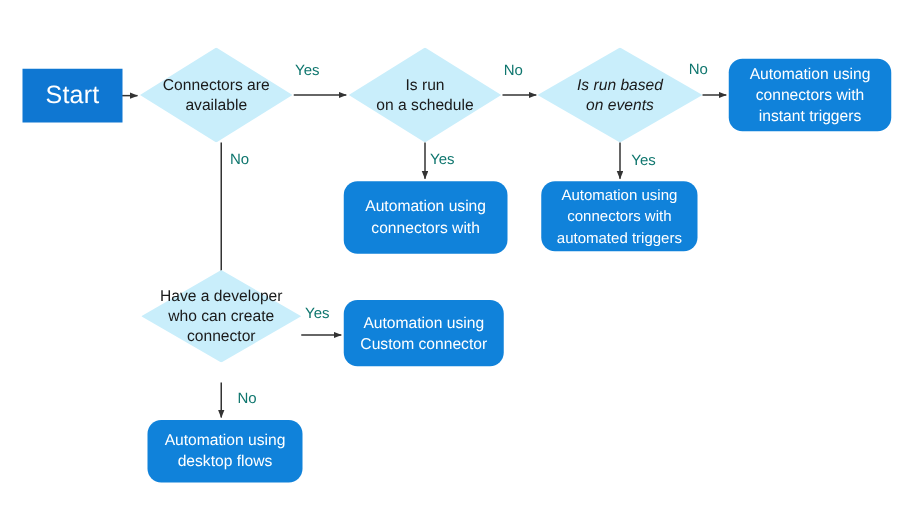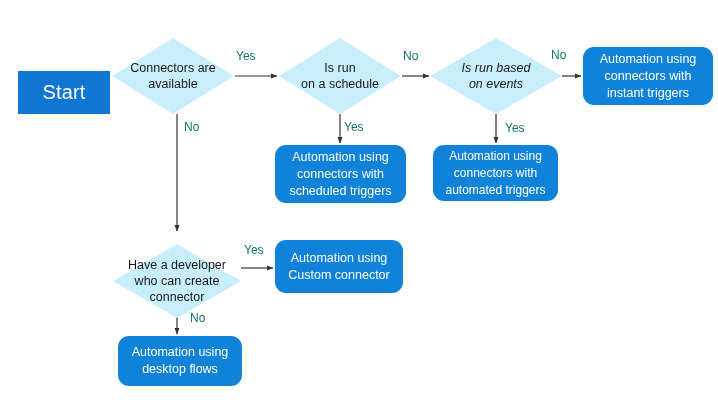--- a/index.html
+++ b/index.html
@@ -133,21 +133,21 @@
     <g>
       <line x1="241" y1="268" x2="273" y2="268" stroke="#333333" stroke-width="1.2" marker-end="url(#arrowhead)"></line>
     </g>
 
      desktop flows --&gt;
     <g>
       <line x1="177" y1="306" x2="177" y2="334" stroke="#333333" stroke-width="1.2" marker-end="url(#arrowhead)"></line>
     </g>
   </svg>
 
-  <div class="node start-node" style="left:18px; top:55px; width:92px; height:43px;margin-top:16px;">
+  <div class="node start-node" style="left:18px; top:55px; width:80px; height:43px;">
     <span>Start</span>
   </div>
 
   <div class="node decision-node" style="left:112px; top:38px; width:122px; height:76px;">
     <span class="diamond-bg"></span>
     <span class="decision-label">
       <span>Connectors  are</span><br>
       <span>available</span>
     </span>
   </div>
@@ -173,33 +173,32 @@
       <span>Automation  using</span><br>
       <span>connectors  with</span><br>
       <span>instant  triggers</span>
     </span>
   </div>
 
   <div class="node process-node" style="left:275px; top:145px; width:131px; height:58px;">
     <span>
       <span>Automation  using</span><br>
       <span>connectors  with</span><br>
-      <span>scheduled  triggers</span>
     </span>
   </div>
 
   <div class="node process-node" style="left:433px; top:145px; width:125px; height:56px; font-size:12px;">
     <span>
       <span>Automation  using</span><br>
       <span>connectors  with</span><br>
       <span>automated  triggers</span>
     </span>
   </div>
 
-  <div class="node decision-node" style="left:113px; top:244px; width:128px; height:74px;">
+  <div class="node decision-node" style="left:113px; top:216px; width:128px; height:74px;">
     <span class="diamond-bg"></span>
     <span class="decision-label" style="width:120%;">
       <span>Have a developer</span><br>
       <span>who  can  create</span><br>
       <span>connector</span>
     </span>
   </div>
 
   <div class="node process-node" style="left:275px; top:240px; width:128px; height:53px;">
     <span>

